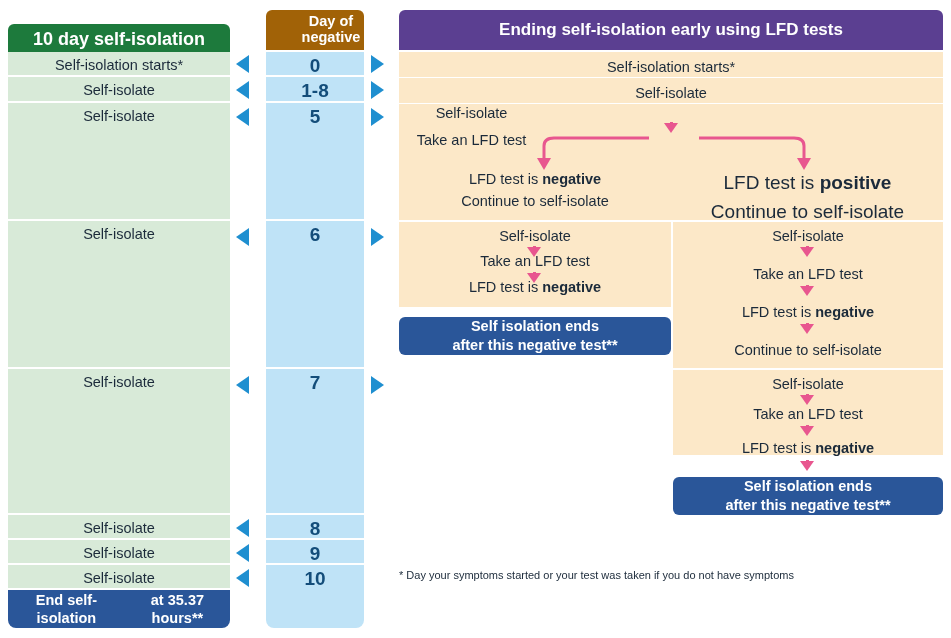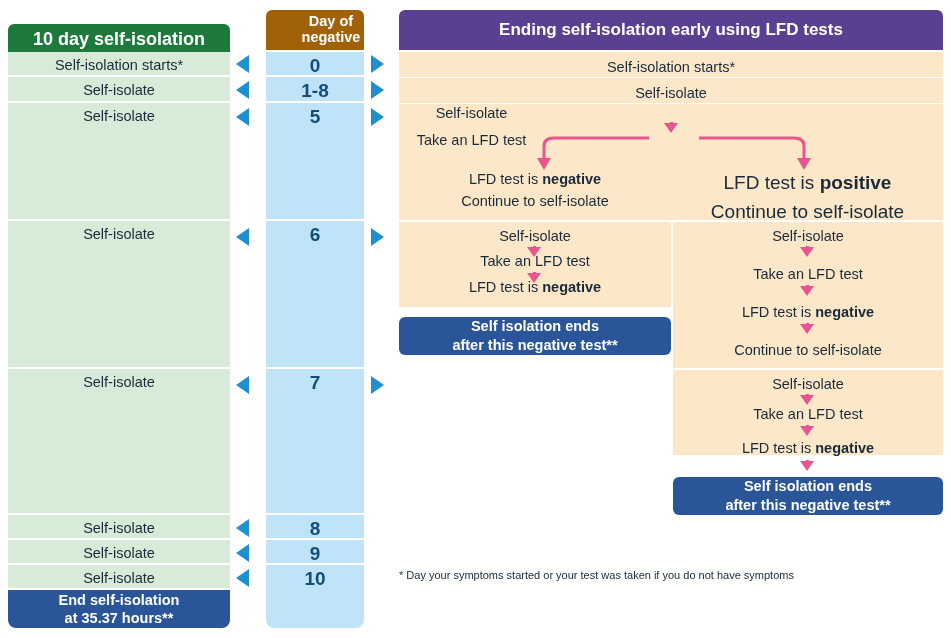--- a/index.html
+++ b/index.html
@@ -171,21 +171,21 @@
   </div>
   <div class="cell gl" style="left:8px; top:515px; width:222px; height:25px;">
     <span>Self-isolate</span>
   </div>
   <div class="cell gl" style="left:8px; top:540px; width:222px; height:25px;">
     <span>Self-isolate</span>
   </div>
   <div class="cell gl" style="left:8px; top:565px; width:222px; height:25px;">
     <span>Self-isolate</span>
   </div>
-  <div class="cell gl-last" style="left:8px; top:590px; width:222px; height:38px; flex-direction:column;">
+  <div class="cell gl-last" style="left:8px; top:590px; width:222px; height:38px; flex-direction:row;">
     <span>End self-isolation</span>
     <span>at 35.37 hours**</span>
   </div>
 
   <div class="cell bl" style="left:266px; top:52px; width:98px; height:25px;">
     <span>0</span>
   </div>
   <div class="cell bl" style="left:266px; top:77px; width:98px; height:26px;">
     <span>1-8</span>
   </div>

